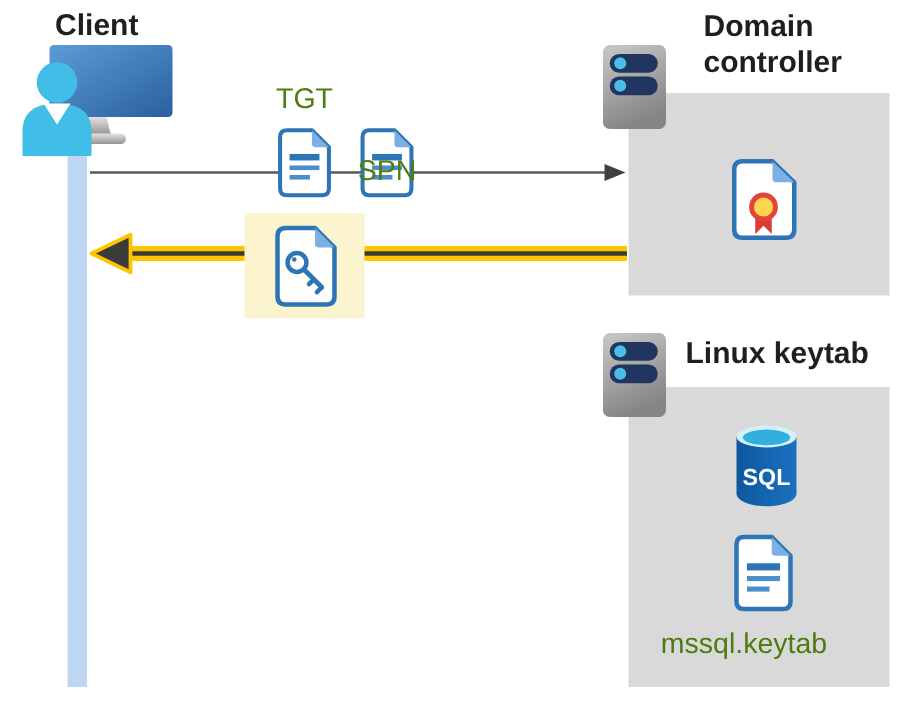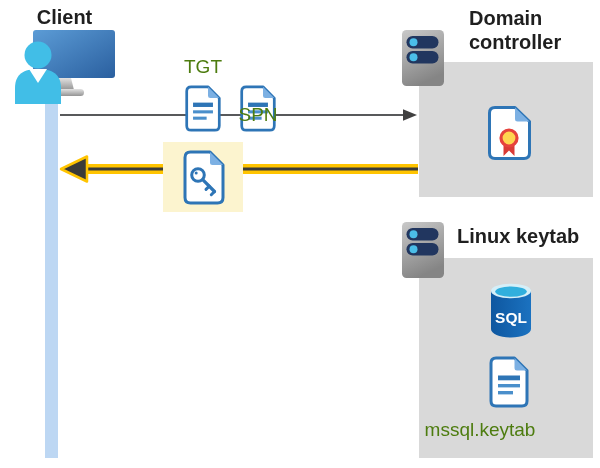--- a/index.html
+++ b/index.html
@@ -12,21 +12,21 @@
   .ctr{text-align:center;}
   #lifeline{left:45px;top:90px;width:12.5px;height:368px;background:var(--lifeline-blue,#BDD7F3);}
   #dc-panel{left:419px;top:62px;width:174px;height:135px;}
   #linux-panel{left:419px;top:258px;width:174px;height:200px;}
   #highlight-box{left:163px;top:142px;width:80px;height:70px;background:var(--highlight-box,#FCF4CF);}
   #client-label{left:12px;top:5px;width:105px;}
   #tgt-label{left:178px;top:56px;width:50px;}
   #spn-label{left:233px;top:64px;width:50px;margin-top:40px;}
   #dc-label{left:457px;top:6px;width:140px;margin-left:12px;}
   #linux-label{left:457px;top:224px;width:140px;}
-  #keytab-label{left:411px;top:419px;width:138px;}
+  #keytab-label{left:427px;top:419px;width:138px;}
   svg{display:block;}
   #arrows{left:0;top:0;pointer-events:none;}
 </style>
 </head>
 <body>
 
 <svg width="0" height="0" class="abs" aria-hidden="true">
   <defs>
     <linearGradient id="gradMonitor" x1="0" y1="0" x2="1" y2="1">
       <stop offset="0" stop-color="#5C9CD6"></stop>

